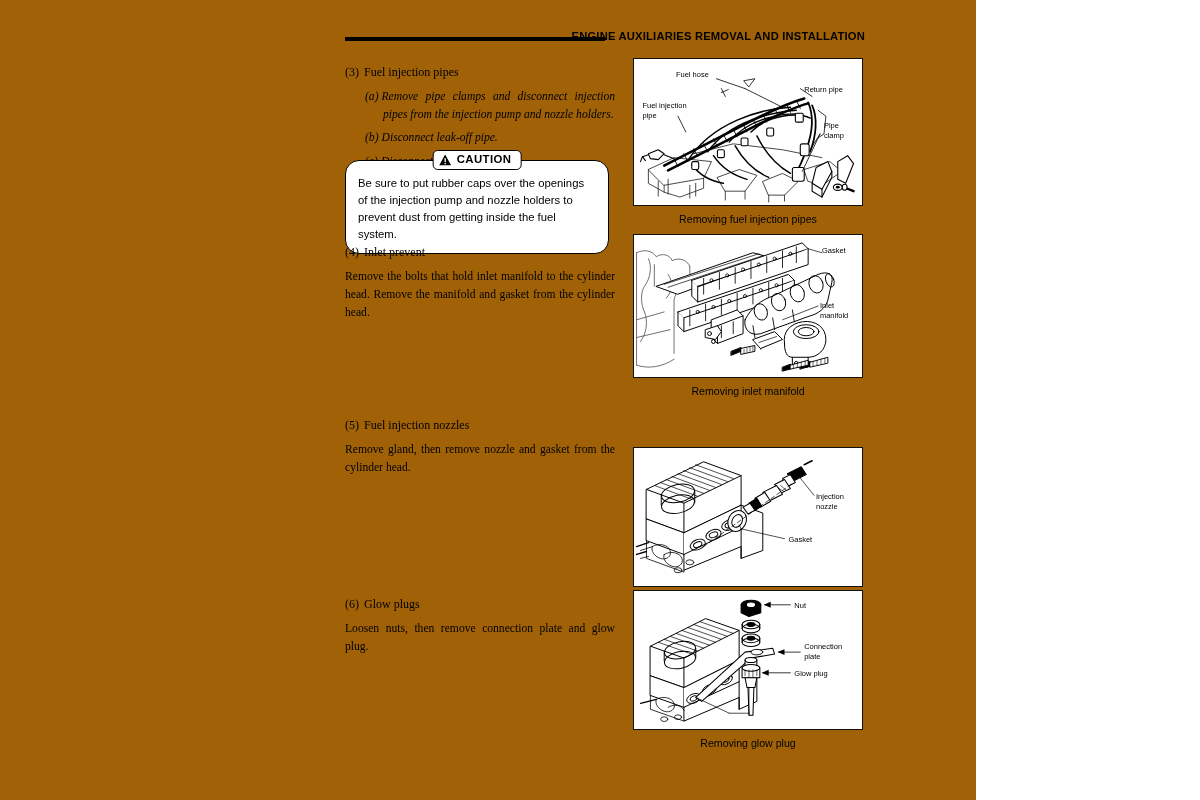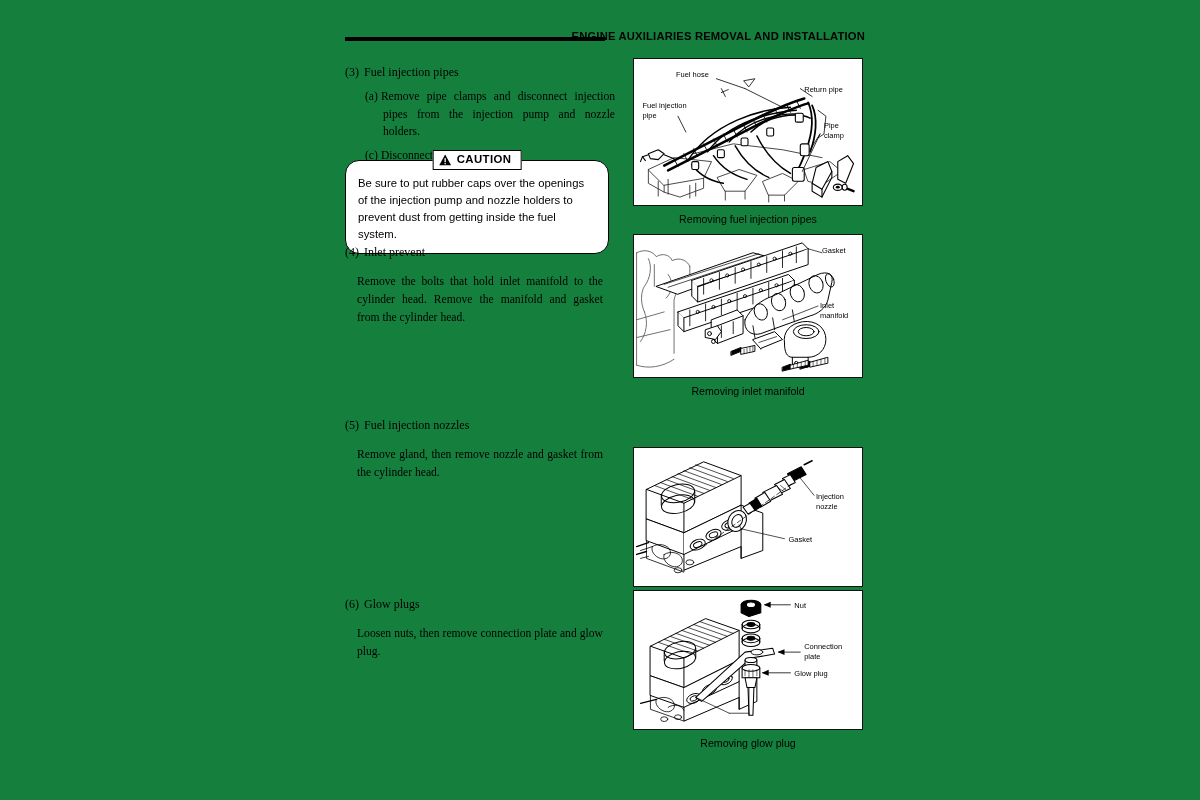--- a/index.html
+++ b/index.html
@@ -13,23 +13,23 @@
     height: 800px;
     position: relative;
     font-family: "Liberation Serif", serif;
     color: #000;
     overflow: hidden;
   }
 
   .page {
     position: absolute;
     left: 0; top: 0;
-    width: 1200px;
+    width: 976px;
     height: 800px;
-    background: #15803d;
+    background: #a16207;
   }
 
   
   .header {
     position: absolute;
     left: 345px;
     top: 30px;
     width: 520px;
     height: 26px;
   }
@@ -64,27 +64,28 @@
     font-size: 12px;
     line-height: 1.45;
     margin: 8px 0 7px 0;
     white-space: nowrap;
   }
   .sec-heading .num { margin-right: 5px; }
   .body-par {
     font-family: "Liberation Serif", serif;
     font-size: 11.6px;
     line-height: 1.52;
-    margin: 12px;
+    margin: 0;
     text-align: justify;
   }
   .sub-list {
     margin: 0;
     padding: 0;
     list-style: none;
+    font-style: italic;
   }
   .sub-item {
     font-family: "Liberation Serif", serif;
     font-size: 11.6px;
     line-height: 1.5;
     margin: 0 0 6px 20px;
     padding-left: 18px;
     text-indent: -18px;
     text-align: justify;
   }
@@ -106,21 +107,21 @@
     box-sizing: border-box;
     width: 264px;
   }
   .caution-tab {
     position: absolute;
     left: 50%;
     top: -11px;
     transform: translateX(-50%);
     background: #fff;
     border: 1.6px solid #000;
-    border-radius: 0;
+    border-radius: 5px;
     height: 18px;
     padding: 0 9px 0 5px;
     display: flex;
     align-items: center;
     gap: 5px;
     z-index: 3;
   }
   .caution-tab-label {
     font-family: "Liberation Sans", sans-serif;
     font-size: 11.4px;
@@ -189,20 +190,23 @@
     <div class="header-title">ENGINE AUXILIARIES REMOVAL AND INSTALLATION</div>
   </div>
 
   <div class="text-col" style="top:56px;">
     <p class="sec-heading">
       <span class="num">(3)</span><span>Fuel injection pipes</span>
     </p>
     <ul class="sub-list">
       <li class="sub-item">
         <span class="lbl">(a)</span><span>Remove pipe clamps and disconnect injection pipes from the injection pump and nozzle holders.</span>
+      </li>
+      <li class="sub-item">
+        <span class="lbl">(b)</span><span>Disconnect leak-off pipe.</span>
       </li>
       <li class="sub-item">
         <span class="lbl">(c)</span><span>Disconnect return pipe.</span>
       </li>
     </ul>
   </div>
 
   <div class="caution-wrap">
     <div class="caution-box">
       <div class="caution-tab">

